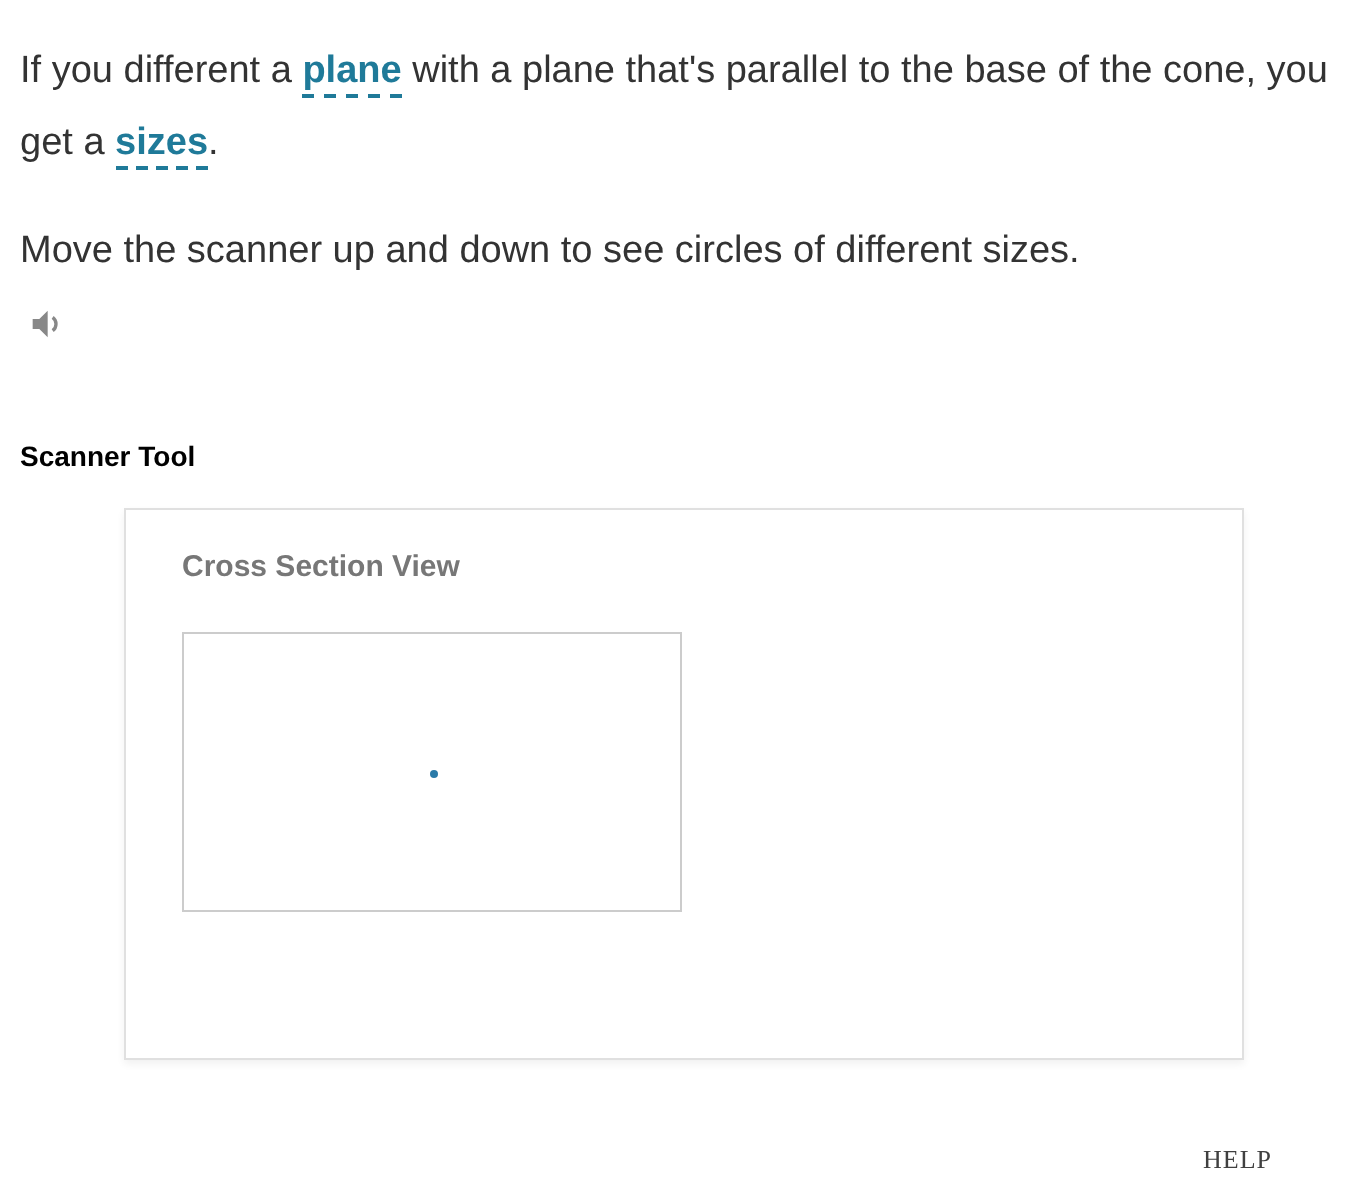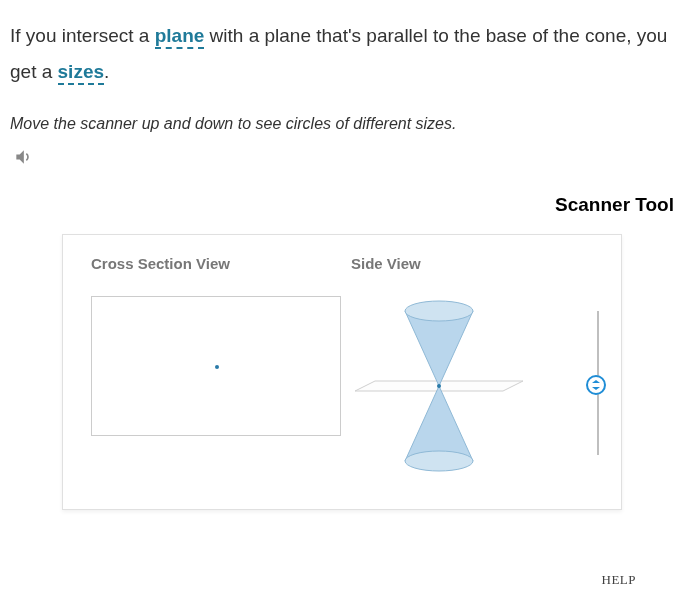--- a/index.html
+++ b/index.html
@@ -20,38 +20,37 @@
   }
   .term{
     font-weight:700;
     color:#1f7a99;
     border-bottom:2px dashed #1f7a99;
     padding-bottom:1px;
     cursor:pointer;
   }
   .instr{
     margin-top:22px;
-    font-size:16px;
+    font-size:19px;
     line-height:1.5;
     color:#333;
-    font-style:italic;
   }
   .sound{
     margin-top:8px;
     width:26px;height:26px;
     display:flex;align-items:center;justify-content:center;
     cursor:pointer;
     color:#888;
   }
   .tool-title{
-    text-align:right;
+    text-align:left;
     font-weight:700;
-    font-size:19px;
+    font-size:14px;
     color:#000;
-    margin-top:24px;
+    margin-top:45px;
   }
   .panel{
     margin:18px auto 0 auto;
     width:560px;
     height:276px;
     border:1px solid #e0e0e0;
     box-shadow:0 2px 4px rgba(0,0,0,0.06);
     padding:20px 28px 0 28px;
     box-sizing:border-box;
     display:flex;
@@ -110,60 +109,36 @@
     color:#404040;
     letter-spacing:0.5px;
     cursor:pointer;
     font-family:Liberation Serif, serif;
   }
 </style>
 </head>
 <body>
 
 <div class="intro">
-  <span>If you intersect a </span><span class="term">plane</span><span> with a plane that's parallel to the base of the cone, you get a </span><span class="term">sizes</span><span>.</span>
+  <span>If you different a </span><span class="term">plane</span><span> with a plane that's parallel to the base of the cone, you get a </span><span class="term">sizes</span><span>.</span>
 </div>
 
 <div class="instr">Move the scanner up and down to see circles of different sizes.</div>
 
 <div class="sound">
   <svg width="20" height="20" viewBox="0 0 24 24" fill="none" stroke="#888" stroke-width="2">
     <polygon points="4,9 8,9 13,4 13,20 8,15 4,15" fill="#888" stroke="none"></polygon>
     <path d="M16 8 A5 5 0 0 1 16 16"></path>
   </svg>
 </div>
 
 <div class="tool-title">Scanner Tool</div>
 
 <div class="panel">
   <div class="col-left">
     <div class="view-label">Cross Section View</div>
     <div class="cs-box">
       <div class="dot"></div>
     </div>
   </div>
-  <div class="col-right">
-    <div class="view-label">Side View</div>
-
-    <svg class="side-svg" width="220" height="190" viewBox="0 0 220 190">
-
-      <polygon points="10,96 158,96 178,86 30,86" fill="#fdfdfd" stroke="#cfcfcf" stroke-width="1"></polygon>
-
-      <path d="M60 16 L128 16 L94 91 Z" fill="#b9d6ec" stroke="#8fb9d6" stroke-width="1"></path>
-      <ellipse cx="94" cy="16" rx="34" ry="10" fill="#cfe3f1" stroke="#8fb9d6" stroke-width="1"></ellipse>
-
-      <path d="M60 166 L128 166 L94 91 Z" fill="#b9d6ec" stroke="#8fb9d6" stroke-width="1"></path>
-      <ellipse cx="94" cy="166" rx="34" ry="10" fill="#cfe3f1" stroke="#8fb9d6" stroke-width="1"></ellipse>
-
-      <circle cx="94" cy="91" r="2" fill="#2a7aa8"></circle>
-    </svg>
-
-    <div class="slider-track"></div>
-    <div class="slider-handle">
-      <svg width="8" height="10" viewBox="0 0 8 10">
-        <polygon points="4,0 0,3 8,3" fill="#1f8dd6"></polygon>
-        <polygon points="4,10 0,7 8,7" fill="#1f8dd6"></polygon>
-      </svg>
-    </div>
-  </div>
 </div>
 
 <div class="help">HELP</div>
 
 </body></html>

